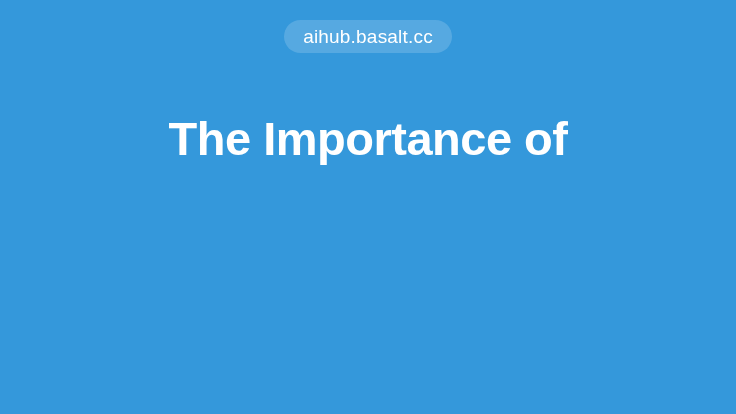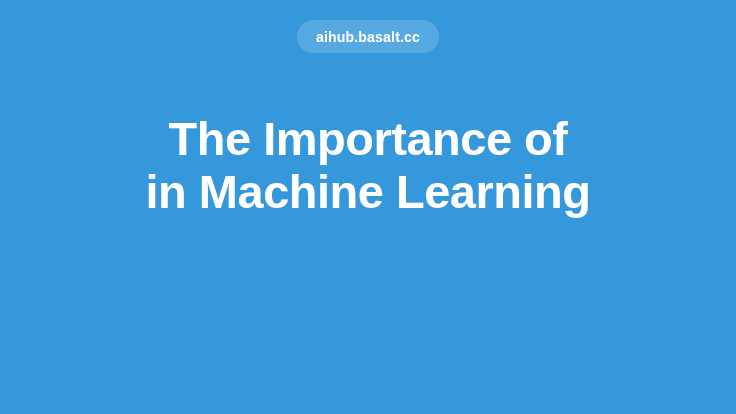--- a/index.html
+++ b/index.html
@@ -32,22 +32,22 @@
     display: flex;
     align-items: center;
     justify-content: center;
     padding: 0 19px;
     border-radius: 999px;
     background: rgba(255, 255, 255, 0.17);
   }
 
   .source-badge-label {
     color: #ffffff;
-    font-size: 14px;
-    font-weight: 700;
+    font-size: 19px;
+    font-weight: 400;
     letter-spacing: 0.2px;
     line-height: 1;
     white-space: nowrap;
   }
 
   .title-block {
     margin-top: 59px;
     width: 100%;
     display: flex;
     flex-direction: column;
@@ -68,16 +68,15 @@
 <body>
 
 <div class="slide">
 
   <div class="source-badge">
     <span class="source-badge-label">aihub.basalt.cc</span>
   </div>
 
   <div class="title-block">
     <div class="title-line">The Importance of</div>
-    <div class="title-line">in Machine Learning</div>
   </div>
 
 </div>
 
 </body></html>

